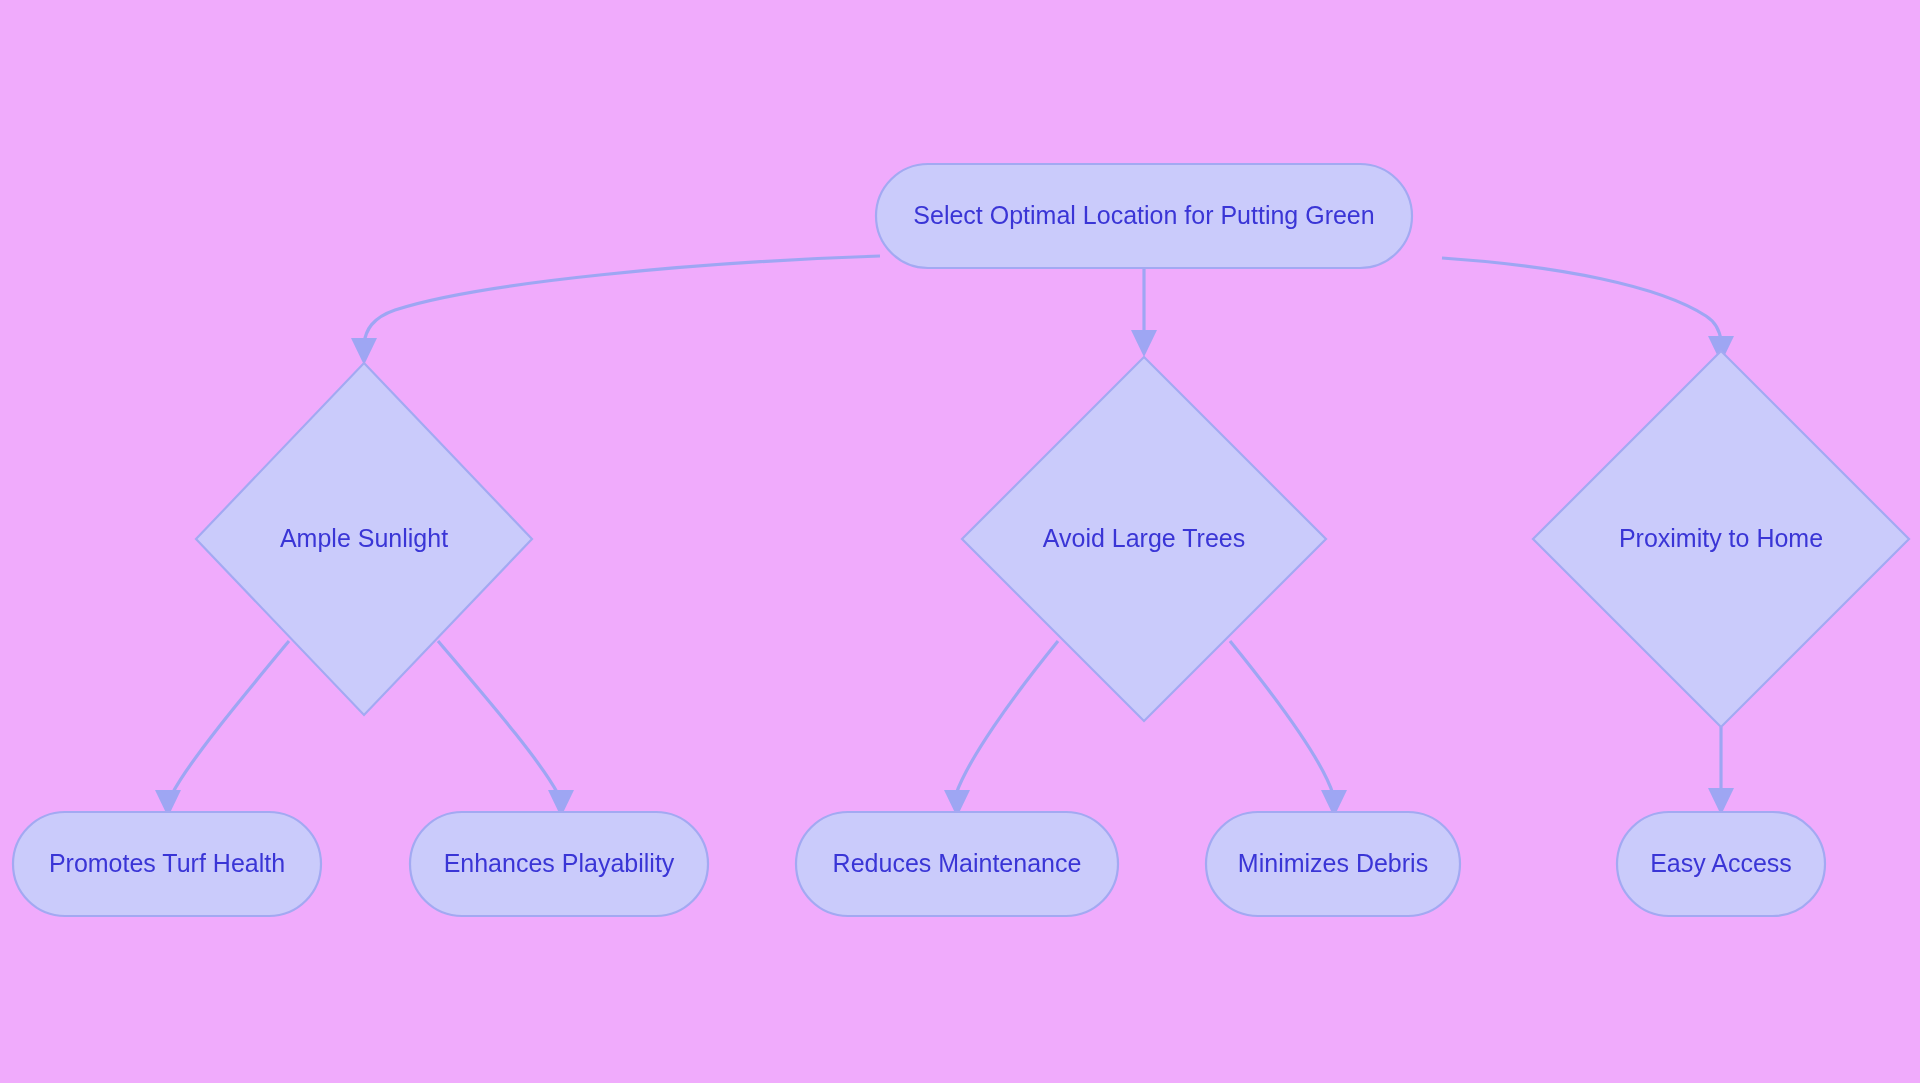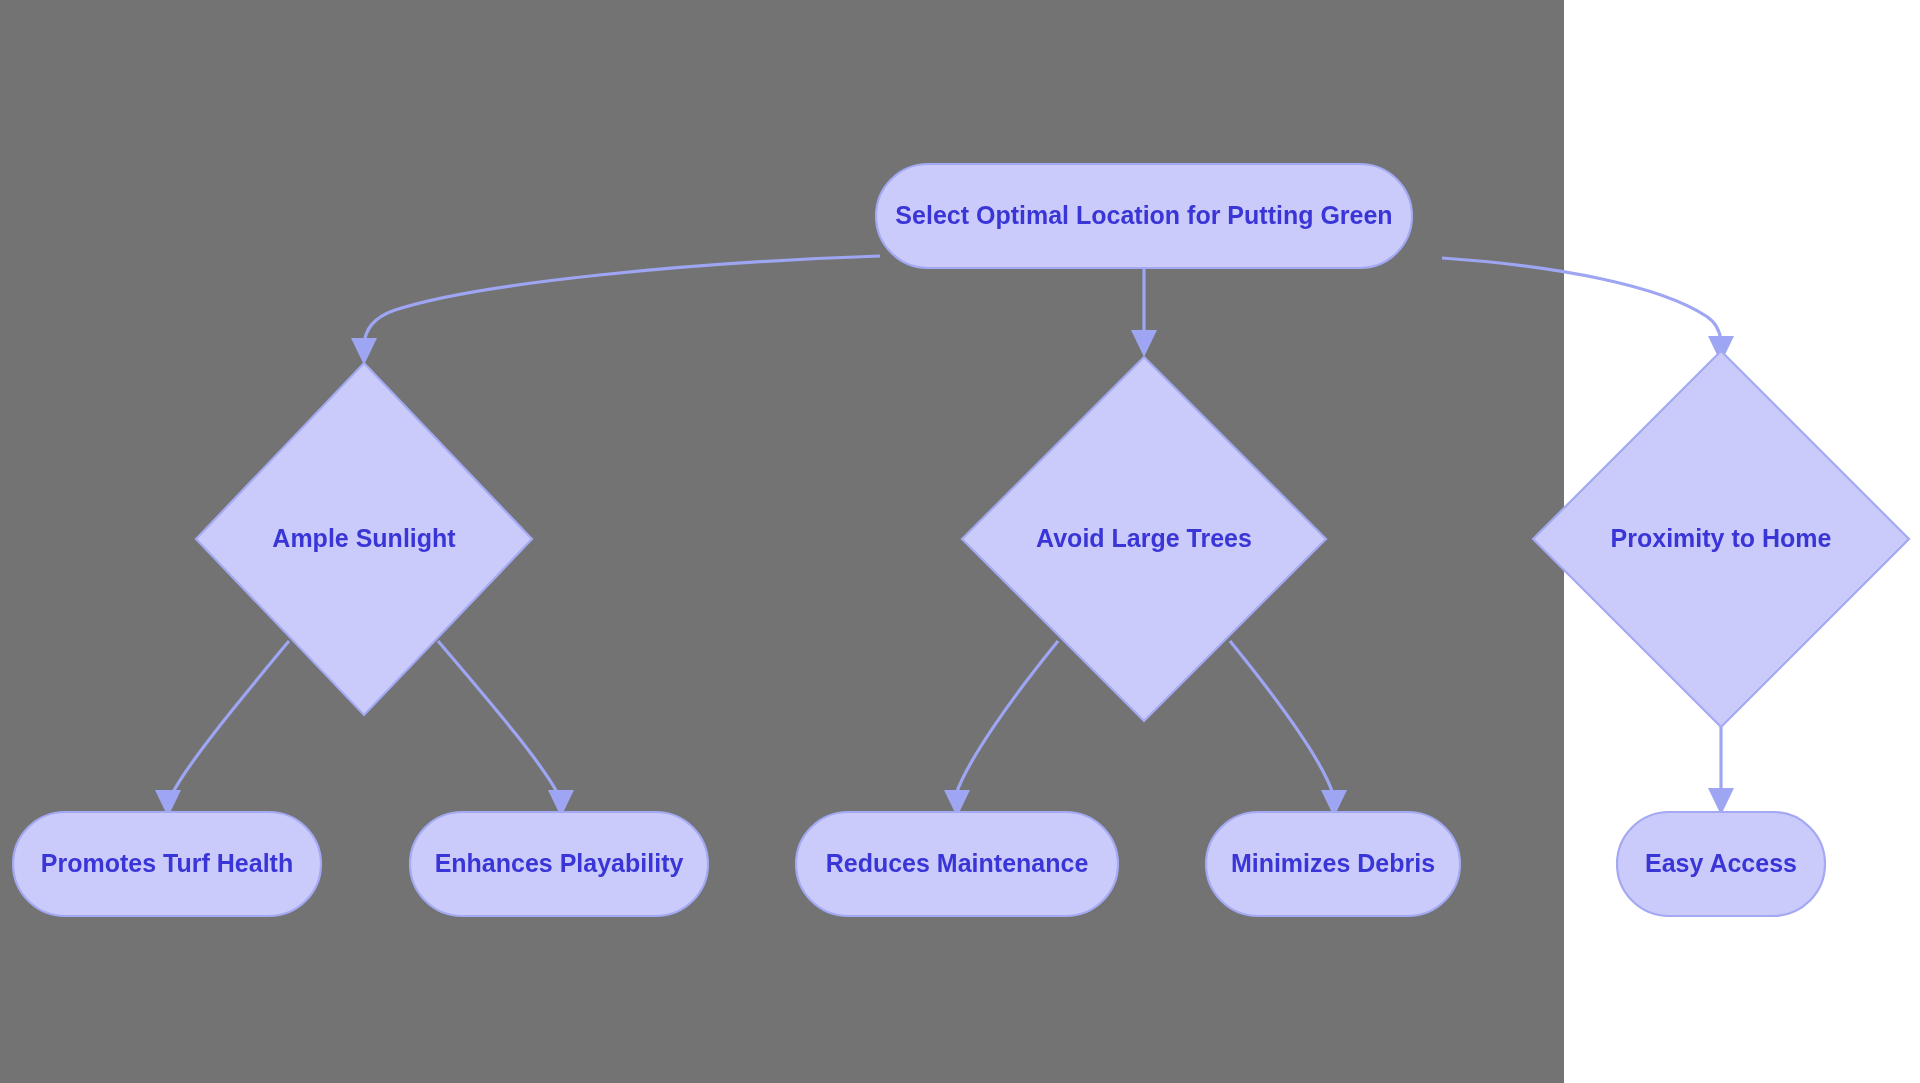--- a/index.html
+++ b/index.html
@@ -8,24 +8,23 @@
     background: #ffffff;
   }
   body {
     width: 1920px;
     height: 1083px;
     font-family: "Liberation Sans", sans-serif;
     overflow: hidden;
   }
   #flowchart-canvas {
     position: relative;
-    width: 1564px;
+    width: 1920px;
     height: 1083px;
-    background: #737373;
-    font-weight: bold;
+    background: #f0abfc;
   }
   svg.diagram {
     position: absolute;
     top: 0;
     left: 0;
     width: 1920px;
     height: 1083px;
     display: block;
   }
   .node-shape {

